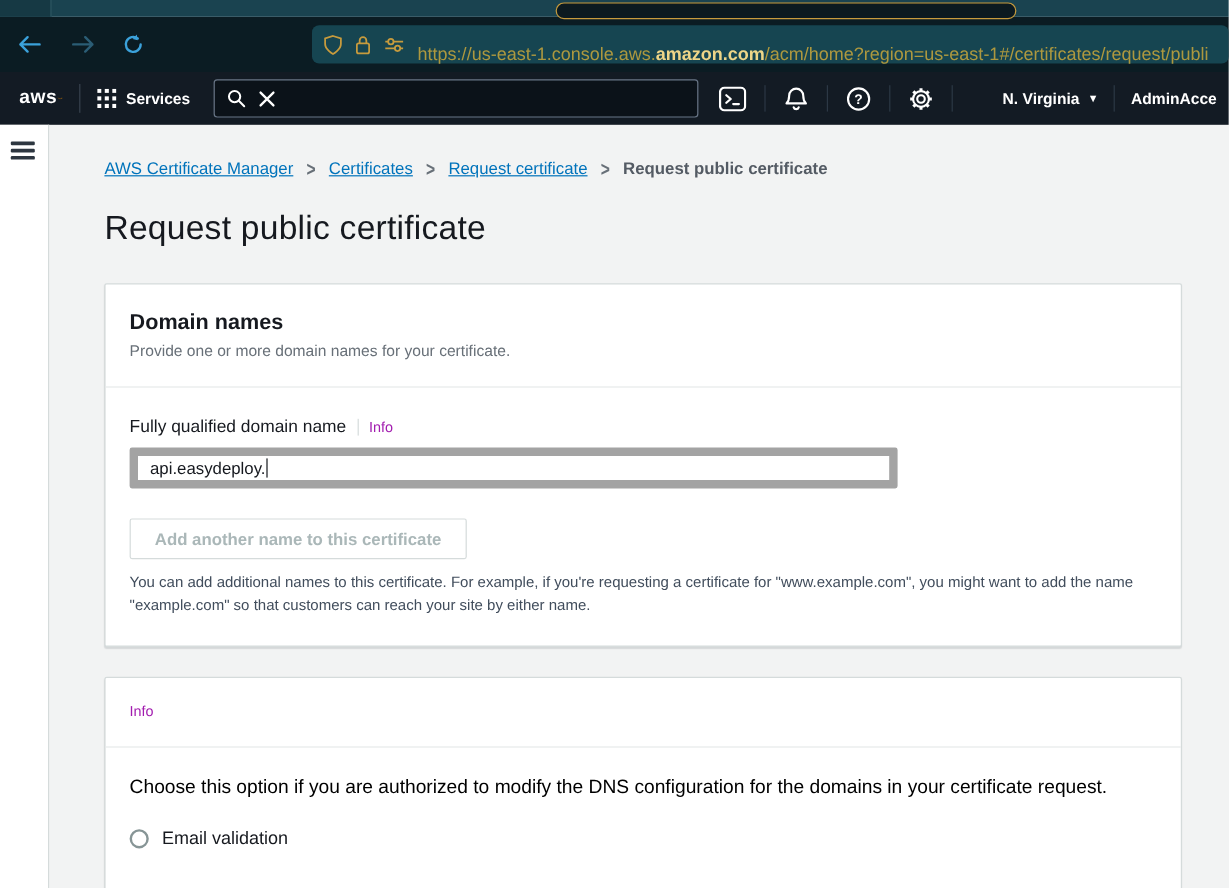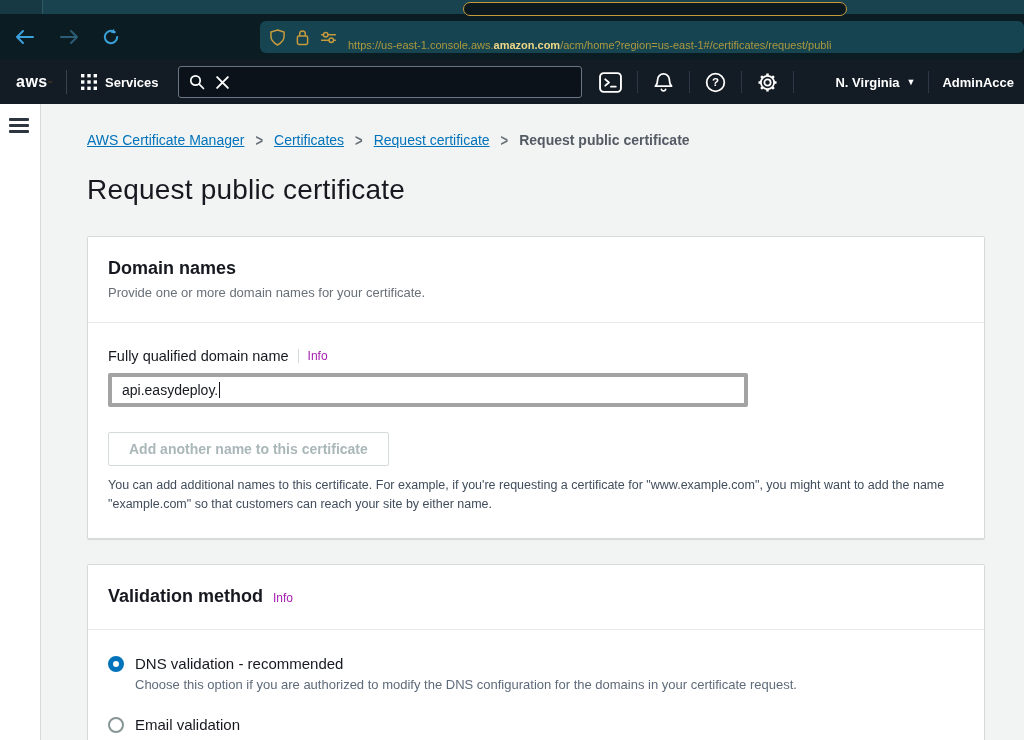--- a/index.html
+++ b/index.html
@@ -10,21 +10,21 @@
   .tabstrip { position:relative; height:14px; background:#1a4350; }
   .tabstrip .left-seg { position:absolute; left:0; top:0; width:43px; height:14px;
                         background:#163944; border-right:1px solid #2e5a66; }
   .tabstrip .gold-box { position:absolute; left:463px; top:2px; width:384px; height:14px;
                         background:#0c1a20; border:1.5px solid #c79b3d; border-radius:7px; }
   .toolbar { height:46px; background:#0b1c23; display:flex; align-items:center; padding:0 0 0 14px; }
   .nav-ico { width:22px; height:18px; margin-right:22px; flex:0 0 auto; cursor:pointer; }
   .urlbar { margin-left:118px; flex:1; height:32px; background:#164551; border-radius:6px;
             display:flex; align-items:center; padding:0 10px; gap:11px; min-width:0; }
   .urlbar svg { flex:0 0 auto; }
-  .urltext { font-size:11px; color:#ad983f; white-space:nowrap; overflow:hidden;margin-top:16px; }
+  .urltext { font-size:15px; color:#ad983f; white-space:nowrap; overflow:hidden;margin-top:16px; }
   .urltext .dom { color:#eed688; font-weight:700; }
 
   
   .awsnav { height:44px; background:#131b24; display:flex; align-items:center;
             padding:0 10px 0 16px; color:#fff; }
   .aws-logo { display:flex; align-items:center; cursor:pointer; width:36px; }
   .aws-logo .t { font-weight:700; font-size:16px; line-height:14px; letter-spacing:.5px; }
   .vsep { width:1px; height:24px; background:#39434f; margin:0 14px; }
   .vsep2 { width:1px; height:22px; background:#2c3845; margin:0 13px; }
   .services { display:flex; align-items:center; gap:8px; font-size:13px; font-weight:700; cursor:pointer; }
@@ -55,21 +55,21 @@
   .card { margin-top:30px; background:#fff; border:1px solid #d5dbdb; border-radius:2px;
           box-shadow:0 1px 1px rgba(0,28,36,.12); }
   .card-header { padding:21px 20px 22px; border-bottom:1px solid #e7eaea; }
   .card-title { font-size:18px; font-weight:700; color:#16191f; display:flex; align-items:baseline; gap:10px; }
   .card-desc { margin-top:6px; font-size:13px; color:#687078; }
   .info-link { font-size:12px; font-weight:400; color:#a21caf; cursor:pointer; text-decoration:none; }
   .card-body { padding:25px 20px 24px; }
 
   .field-label { font-size:14.5px; color:#16191f; display:flex; align-items:center; }
   .field-label .div { width:1px; height:14px; background:#d5dbdb; margin:0 9px; }
-  .textbox { margin-top:9px; width:640px; height:34px; border:4px solid #a3a3a3; border-radius:2px;
+  .textbox { margin-top:9px; width:640px; height:34px; border:7px solid #a3a3a3; border-radius:2px;
              background:#fff; display:flex; align-items:center; padding:0 10px; font-size:14px; color:#16191f;
              cursor:text; }
   .caret-line { width:1px; height:16px; background:#16191f; margin-left:1px; }
 
   .add-btn { margin-top:25px; height:34px; padding:0 20px; background:#fff;
              border:1px solid #d5dbdb; border-radius:2px; color:#aab7b8; font-weight:700;
              font-size:14px; font-family:inherit; cursor:not-allowed; }
   .helper { margin-top:10px; font-size:12.5px; color:#414d5c; line-height:1.5; max-width:872px; }
 
   .radio-row { display:flex; align-items:flex-start; gap:11px; }
@@ -241,29 +241,24 @@
           <span class="caret-line"></span>
         </div>
         <button class="add-btn" disabled="">Add another name to this certificate</button>
         <div class="helper">You can add additional names to this certificate. For example, if you're requesting a certificate for "www.example.com", you might want to add the name "example.com" so that customers can reach your site by either name.</div>
       </div>
     </div>
 
     <div class="card" style="margin-top:25px; min-height:210px;">
       <div class="card-header">
         <div class="card-title">
-          <span>Validation method</span>
           <a class="info-link">Info</a>
         </div>
       </div>
       <div class="card-body">
-        <div class="radio-row">
-          <div class="radio checked"></div>
-          <div class="radio-label">DNS validation - recommended</div>
-        </div>
         <div class="radio-desc">Choose this option if you are authorized to modify the DNS configuration for the domains in your certificate request.</div>
         <div class="radio-row second">
           <div class="radio unchecked"></div>
           <div class="radio-label">Email validation</div>
         </div>
       </div>
     </div>
   </div>
 </div>
 

